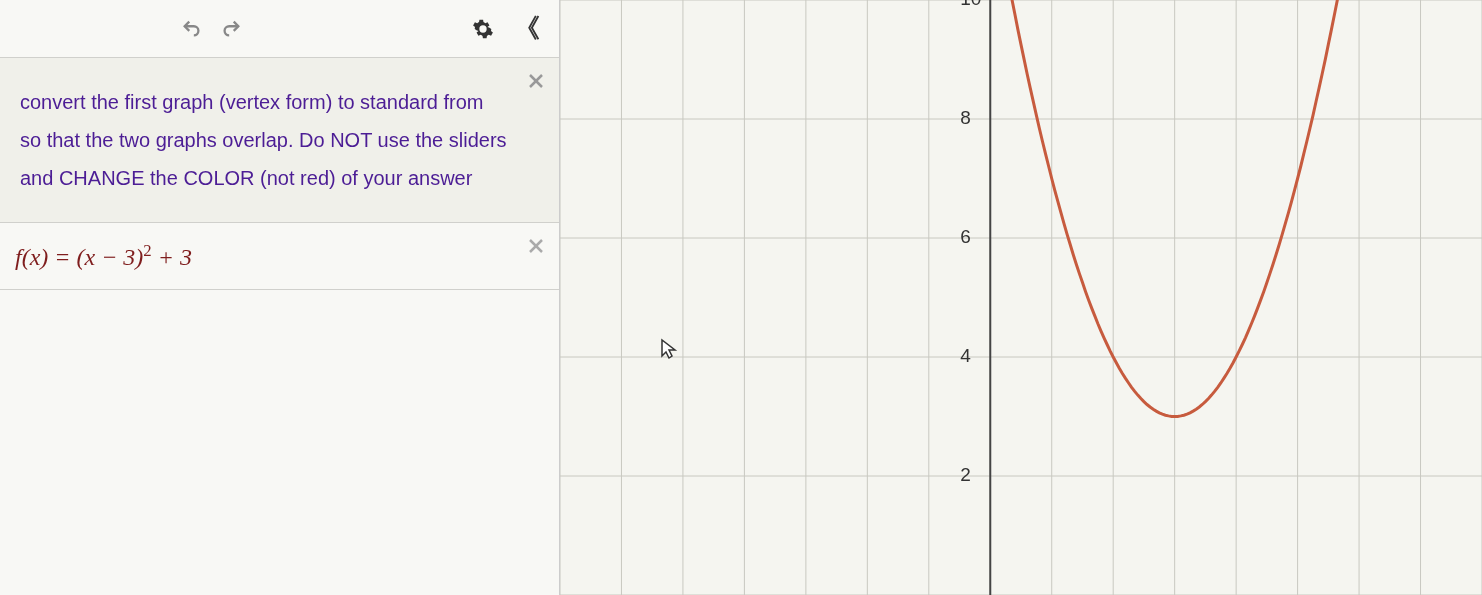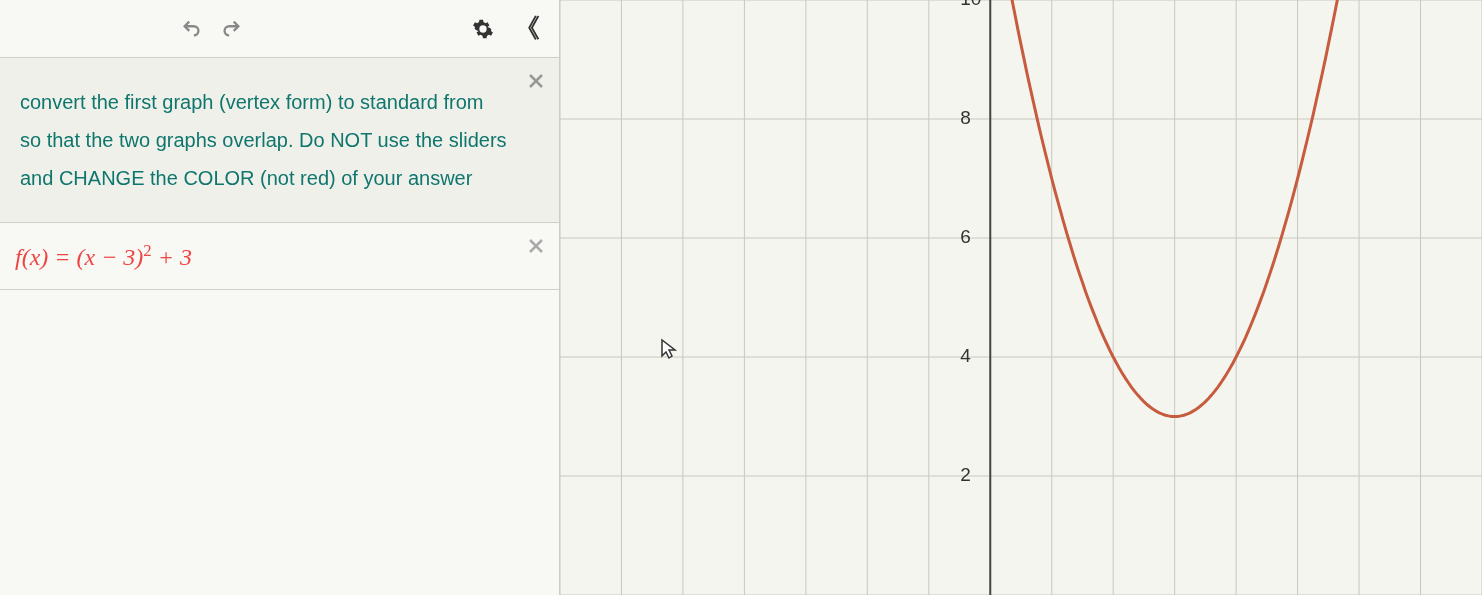--- a/index.html
+++ b/index.html
@@ -53,21 +53,21 @@
       display: flex;
       align-items: flex-start;
     }
     .panel-item.instructions {
       background: #f0f0ea;
       padding: 25px 50px 25px 20px;
     }
     .instructions-text {
       font-size: 20px;
       line-height: 1.9;
-      color: #0f766e;
+      color: #4c1d95;
     }
     .close-x {
       position: absolute;
       top: 12px;
       right: 12px;
       width: 22px;
       height: 22px;
       display: flex;
       align-items: center;
       justify-content: center;
@@ -81,21 +81,21 @@
       align-items: center;
       gap: 15px;
       padding: 18px 15px;
       border-bottom: 1px solid #d0d0cc;
       position: relative;
     }
     .equation {
       font-family: 'Times New Roman', serif;
       font-size: 24px;
       font-style: italic;
-      color: #ef4444;
+      color: #7f1d1d;
     }
     .sup {
       font-size: 0.7em;
       vertical-align: super;
       font-style: normal;
     }
     .graph-area {
       flex: 1;
       position: relative;
       background: #f5f5f0;

